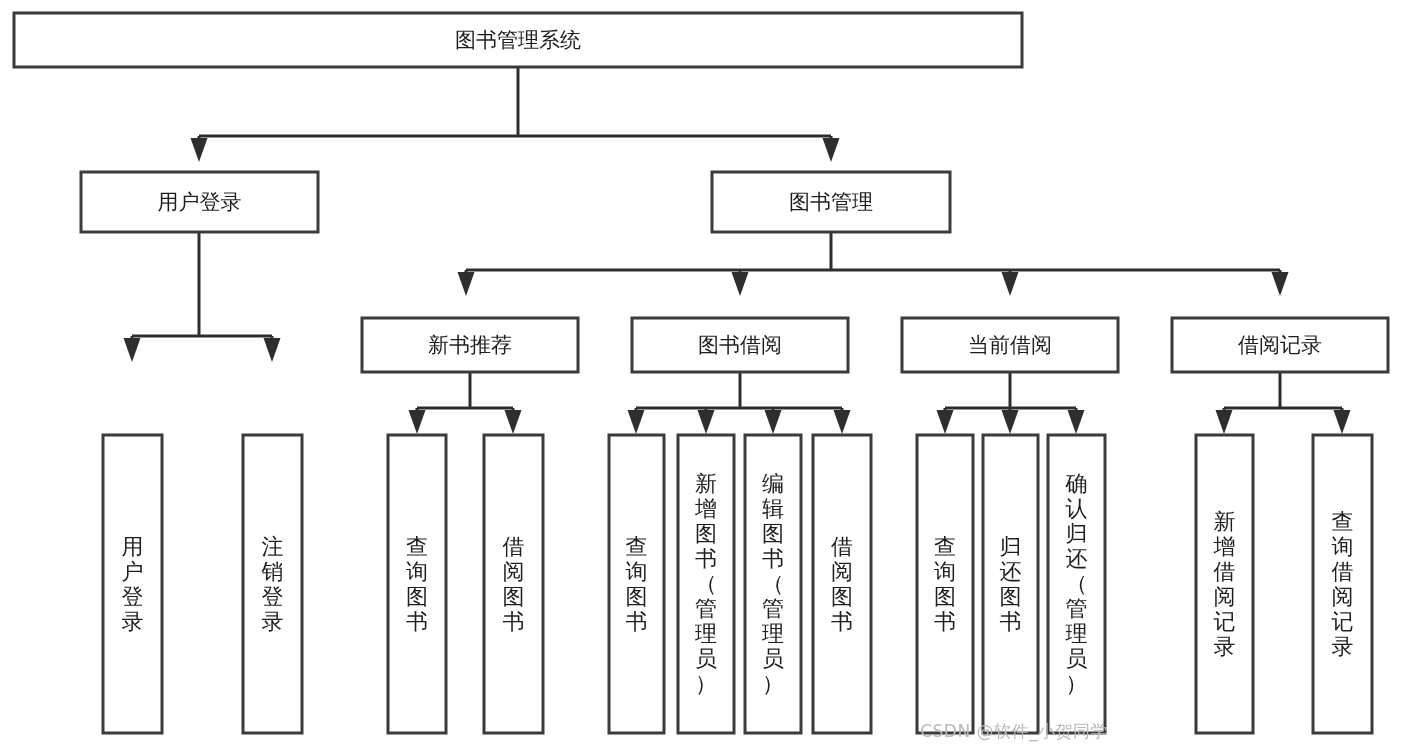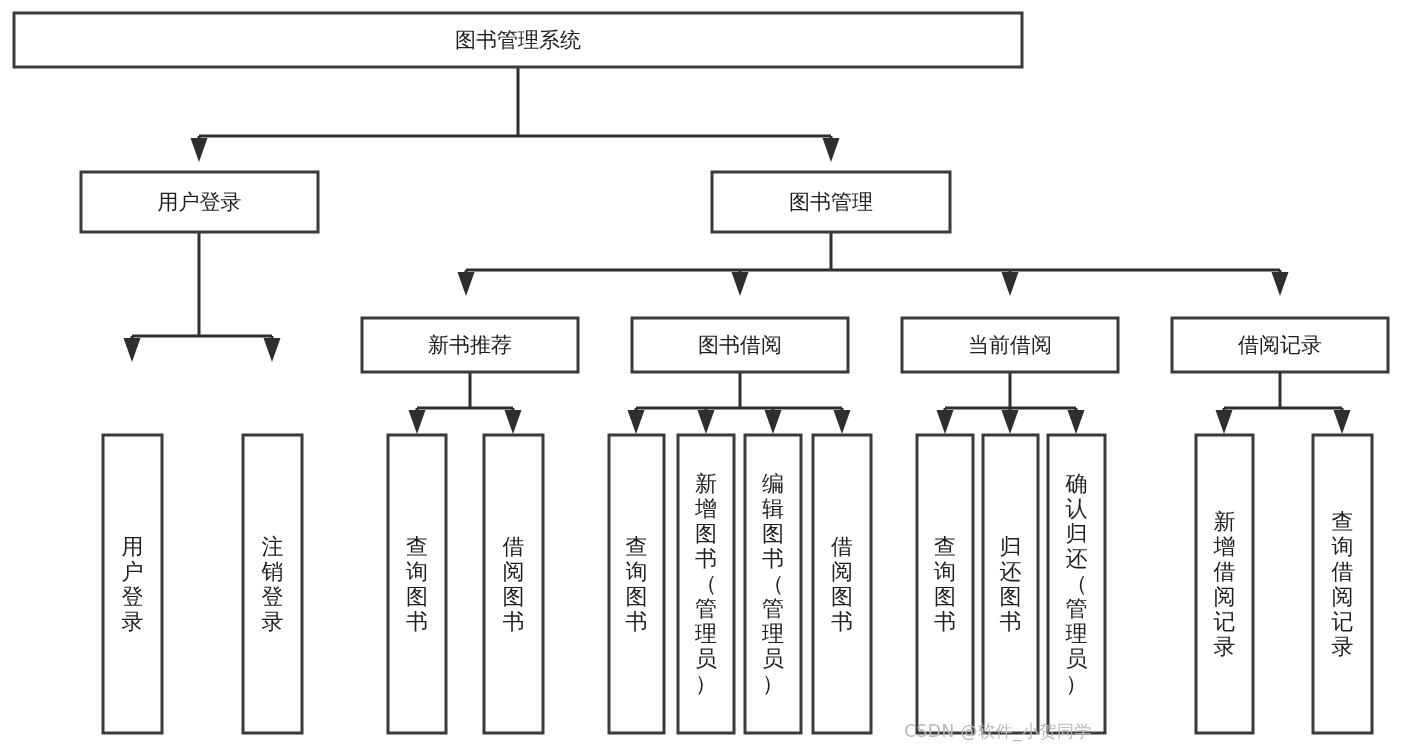--- a/index.html
+++ b/index.html
@@ -17,21 +17,21 @@
   .node-label{
     fill:#1d1d1d;
     font-family:"DejaVu Sans","Liberation Sans",sans-serif;
     text-anchor:middle;
     dominant-baseline:middle;
   }
   .label-horizontal{font-size:21px;}
   .label-vertical{font-size:22px;}
   .watermark-text{
     position:absolute;
-    right:20px;bottom:4px;
+    right:4px;bottom:4px;
     font-size:17px;
     color:#b9b9b9;
     font-family:"DejaVu Sans","Liberation Sans",sans-serif;
     white-space:nowrap;
     letter-spacing:0.5px;
   }
 </style>
 </head>
 <body>
 

